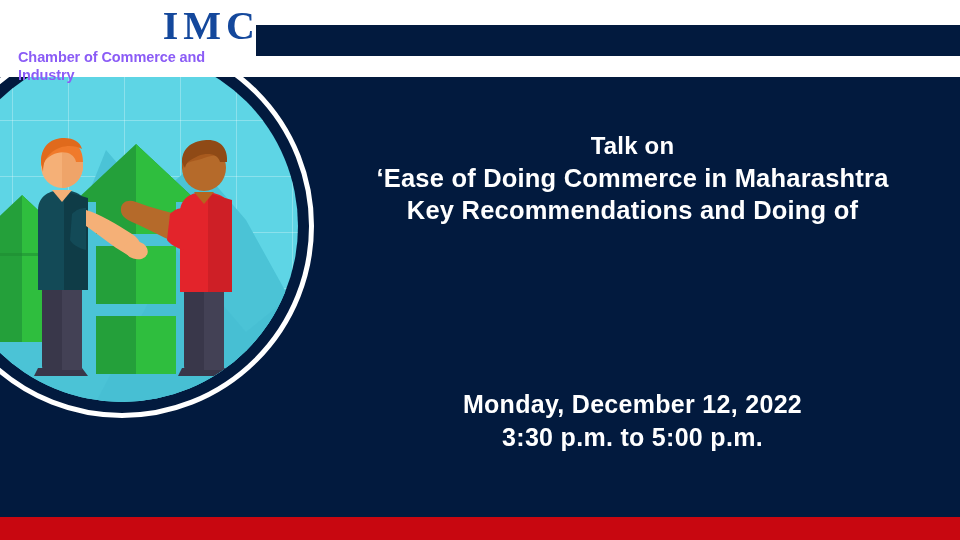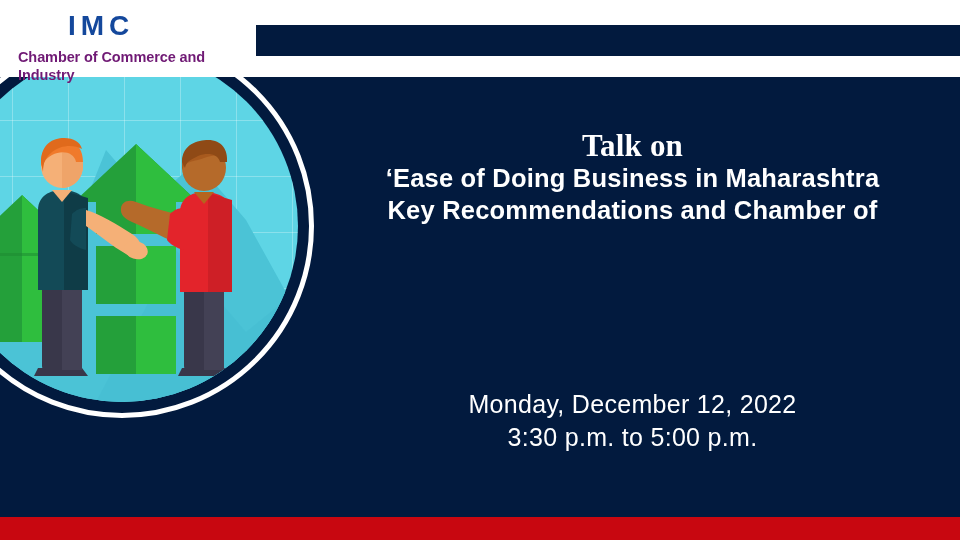--- a/index.html
+++ b/index.html
@@ -35,34 +35,34 @@
     z-index: 6;
   }
   .logo-block {
     position: absolute;
     left: 10px; top: 4px;
     width: 250px; height: 68px;
     z-index: 8;
     text-align: center;
   }
   .logo-mark {
-    font-family: Liberation Sans, sans-serif;
-    font-weight: bold;
-    font-size: 28px;
+    font-family: Liberation Serif, serif;
+    font-weight: bold;
+    font-size: 40px;
     letter-spacing: 5px;
     color: #14489C;
     line-height: 44px;
     padding-left: 58px;
-    text-align: left;
+    text-align: right;
   }
   .logo-tagline {
     font-family: "Liberation Sans", sans-serif;
     font-weight: bold;
     font-size: 14.5px;
-    color: #701a75;
+    color: #8b5cf6;
     line-height: 18px;
     letter-spacing: -0.1px;
     text-align: left;
     padding-left: 8px;
   }
 
   
   .body-navy {
     position: absolute;
     left: 0; top: 77px;
@@ -138,32 +138,32 @@
     text-align: center;
   }
   .title-lines {
     color: #ffffff;
     font-family: "Liberation Sans", sans-serif;
     font-weight: bold;
     font-size: 26px;
     line-height: 32px;
     letter-spacing: 0.2px;
   }
-  .title-line-1 { font-size: 31px; font-family: Liberation Serif, serif; }
+  .title-line-1 { font-size: 24px; }
   .title-line-big { font-size: 25.5px; }
 
   .datetime {
     position: absolute;
     left: 310px; top: 388px;
     width: 645px;
     z-index: 6;
     text-align: center;
     color: #ffffff;
     font-family: "Liberation Sans", sans-serif;
-    font-weight: normal;
+    font-weight: bold;
     font-size: 25px;
     line-height: 33px;
     letter-spacing: 0.3px;
   }
 </style>
 </head>
 <body>
 
 <div class="stage">
 
@@ -260,22 +260,22 @@
             <ellipse cx="190" cy="200" rx="12" ry="9" fill="#F5B077" transform="rotate(18 190 200)"></ellipse>
           </g>
 
         </svg>
       </div>
     </div>
   </div>
 
   <div class="text-col">
     <div class="title-lines title-line-1">Talk on</div>
-    <div class="title-lines title-line-big">‘Ease of Doing Business in Maharashtra</div>
-    <div class="title-lines title-line-big">Key Recommendations and Chamber of</div>
+    <div class="title-lines title-line-big">‘Ease of Doing Commerce in Maharashtra</div>
+    <div class="title-lines title-line-big">Key Recommendations and Doing of</div>
   </div>
 
   <div class="datetime">
     <div>Monday, December 12, 2022</div>
     <div>3:30 p.m. to 5:00 p.m.</div>
   </div>
 
   <div class="footer-red"></div>
 
 </div>

